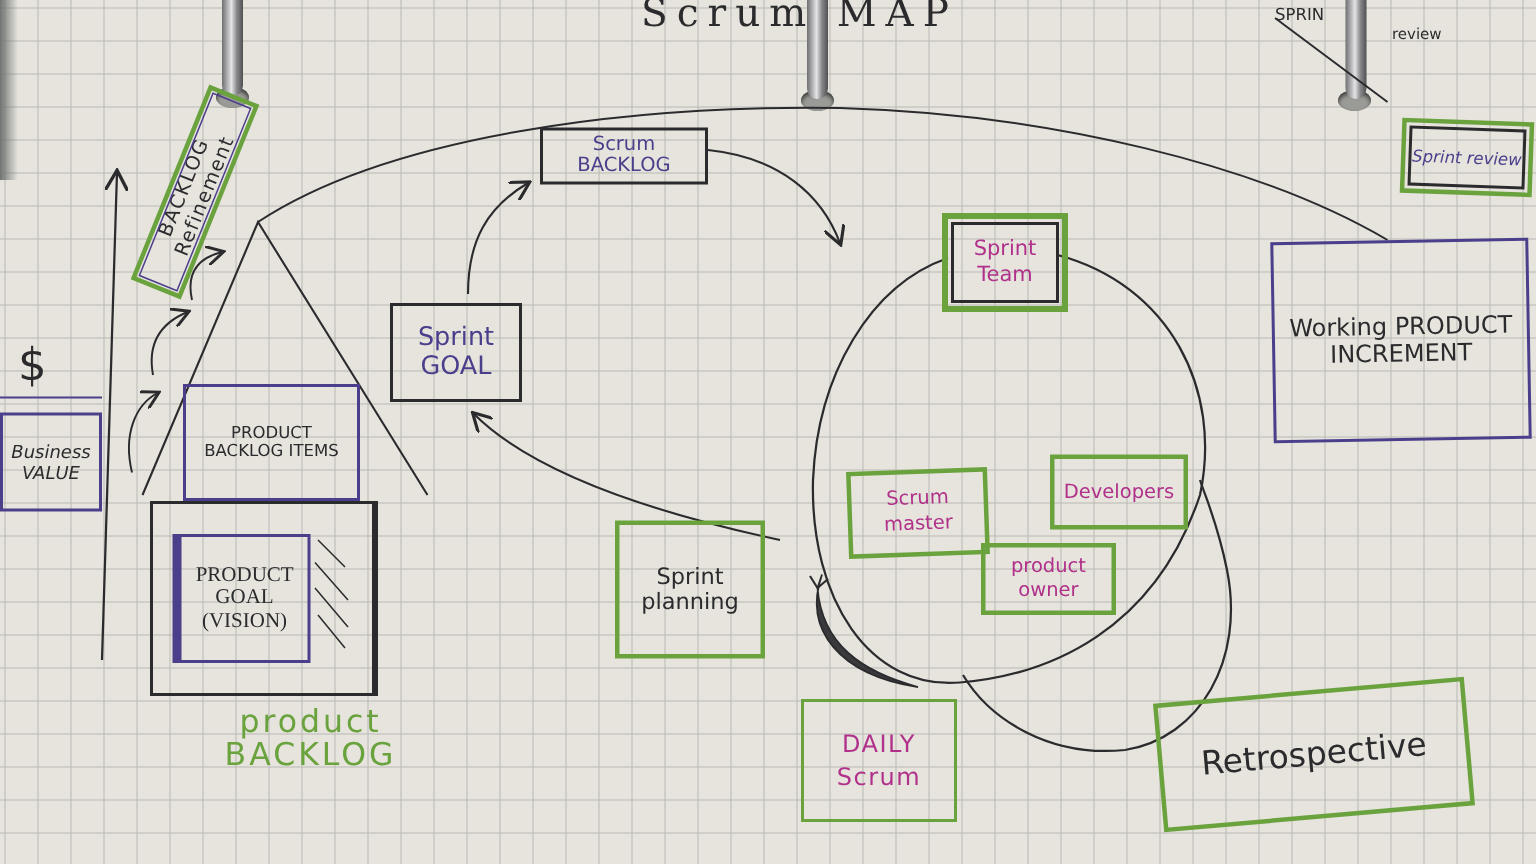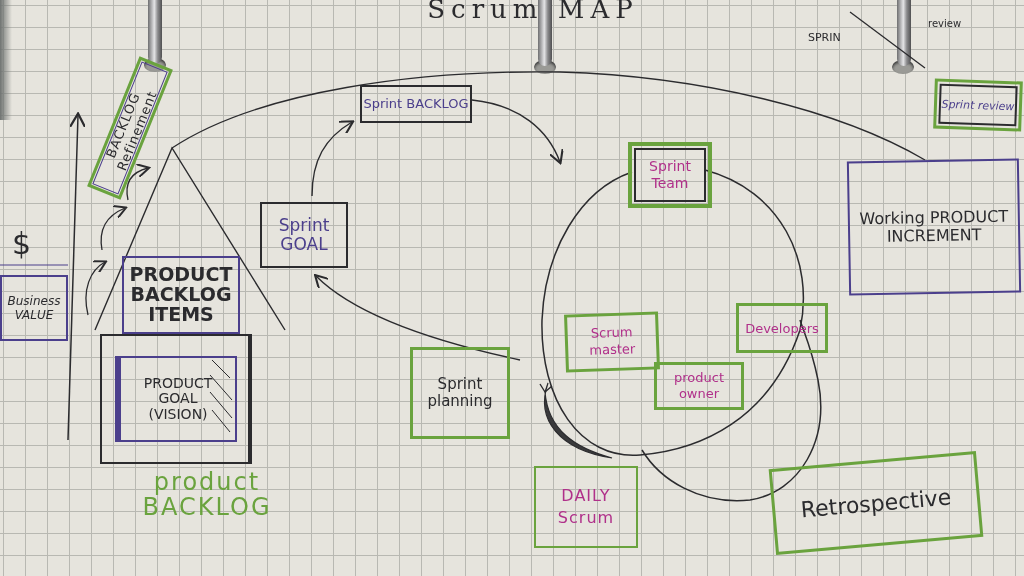--- a/index.html
+++ b/index.html
@@ -92,63 +92,63 @@
   <path d="M642,450 C660,480 700,505 750,500 C800,492 830,440 818,380 C812,350 805,335 800,320" stroke="#2b2b2e" stroke-width="1.5" fill="none"></path>
 
   <path d="M548,383 C535,420 560,450 612,458 C575,448 548,430 545,392 Z" fill="#3a3a3c" stroke="#2b2b2e" stroke-width="1.2"></path>
   <path d="M545,392 L540,384 M545,392 L552,386" stroke="#2b2b2e" stroke-width="1.4"></path>
 
   <path d="M212,360 L230,378 M210,375 L232,400 M210,392 L232,418 M212,410 L230,432" stroke="#2b2b2e" stroke-width="1"></path>
 </svg>
 
 <div class="hand ink-black" style="left:388px;top:-4px;width:290px;font-size:26px;letter-spacing:6px;font-family:'DejaVu Serif',serif;">Scrum MAP</div>
 
-<div class="hand ink-black" style="left:808px;top:4px;font-size:11px;margin-top:28px;">SPRIN</div>
+<div class="hand ink-black" style="left:850px;top:4px;font-size:11px;">SPRIN</div>
 <div class="hand ink-black" style="left:928px;top:19px;font-size:10px;">review</div>
 
 <div class="box ink-purple" style="left:934px;top:80px;width:88px;height:50px;border:3px solid #6aa33e;outline:2px solid #2b2b2e;outline-offset:-7px;font-size:11px;font-style:italic;transform:rotate(2deg);">
   <span>Sprint review</span>
 </div>
 
 <div class="box ink-black" style="left:60px;top:110px;width:140px;height:36px;border:3px solid #6aa33e;outline:1.5px solid #4b3f8c;outline-offset:-5px;font-size:13px;letter-spacing:1px;transform:rotate(-68deg);">
   <span>BACKLOG Refinement</span>
 </div>
 
 <div class="hand ink-black" style="left:12px;top:228px;font-size:30px;">$</div>
 <div class="box ink-black" style="left:0px;top:275px;width:68px;height:66px;border:2px solid #4b3f8c;font-size:12px;padding:2px;font-style:italic;">
   <span>Business VALUE</span>
 </div>
 
-<div class="box ink-black" style="left:122px;top:256px;width:118px;height:78px;border:2px solid #4b3f8c;font-size:19px;line-height:1.05;padding:2px;font-weight:bold;">
+<div class="box ink-black" style="left:122px;top:256px;width:118px;height:78px;border:2px solid #4b3f8c;font-size:11px;line-height:1.05;padding:2px;">
   <span>PRODUCT BACKLOG ITEMS</span>
 </div>
 
 <div class="box" style="left:100px;top:334px;width:152px;height:130px;border:2.5px solid #2b2b2e;border-right-width:4px;">
 </div>
-<div class="box ink-black" style="left:115px;top:356px;width:122px;height:86px;border:2px solid #4b3f8c;border-left:6px solid #4b3f8c;font-size:14px;line-height:1.1;padding:16px;">
+<div class="box ink-black" style="left:115px;top:356px;width:92px;height:86px;border:2px solid #4b3f8c;border-left:6px solid #4b3f8c;font-size:14px;line-height:1.1;padding:16px;font-family:Liberation Serif, serif;">
   <span>PRODUCT GOAL (VISION)</span>
 </div>
-<div class="hand ink-green" style="left:122px;top:470px;width:170px;font-size:24px;letter-spacing:2px;white-space:normal;">product BACKLOG</div>
+<div class="hand ink-green" style="left:122px;top:470px;width:170px;font-size:21px;letter-spacing:2px;white-space:normal;">product BACKLOG</div>
 
 <div class="box ink-purple" style="left:260px;top:202px;width:88px;height:66px;border:2px solid #2b2b2e;font-size:17px;line-height:1.1;justify-content:center;">
   <span>Sprint GOAL</span>
 </div>
 
 <div class="box ink-purple" style="left:360px;top:85px;width:112px;height:38px;border:2px solid #2b2b2e;font-size:13px;line-height:1.05;">
-  <span>Sprint BACKLOG</span>
+  <span>Scrum BACKLOG</span>
 </div>
 
 <div class="box ink-purple" style="left:628px;top:142px;width:84px;height:66px;border:4px solid #6aa33e;outline:2px solid #2b2b2e;outline-offset:-8px;font-size:14px;line-height:1.25;">
   <span class="ink-pink">Sprint Team</span>
 </div>
 
 <div class="box ink-pink" style="left:565px;top:313px;width:94px;height:58px;border:3px solid #6aa33e;font-size:13px;line-height:1.3;transform:rotate(-2deg);">
   <span>Scrum master</span>
 </div>
-<div class="box ink-pink" style="left:736px;top:303px;width:92px;height:50px;border:3px solid #6aa33e;font-size:13px;">
+<div class="box ink-pink" style="left:700px;top:303px;width:92px;height:50px;border:3px solid #6aa33e;font-size:13px;">
   <span>Developers</span>
 </div>
 <div class="box ink-pink" style="left:654px;top:362px;width:90px;height:48px;border:3px solid #6aa33e;font-size:13px;line-height:1.2;">
   <span>product owner</span>
 </div>
 
 <div class="box ink-black" style="left:410px;top:347px;width:100px;height:92px;border:3.5px solid #6aa33e;font-size:15px;line-height:1.15;">
   <span>Sprint planning</span>
 </div>
 

